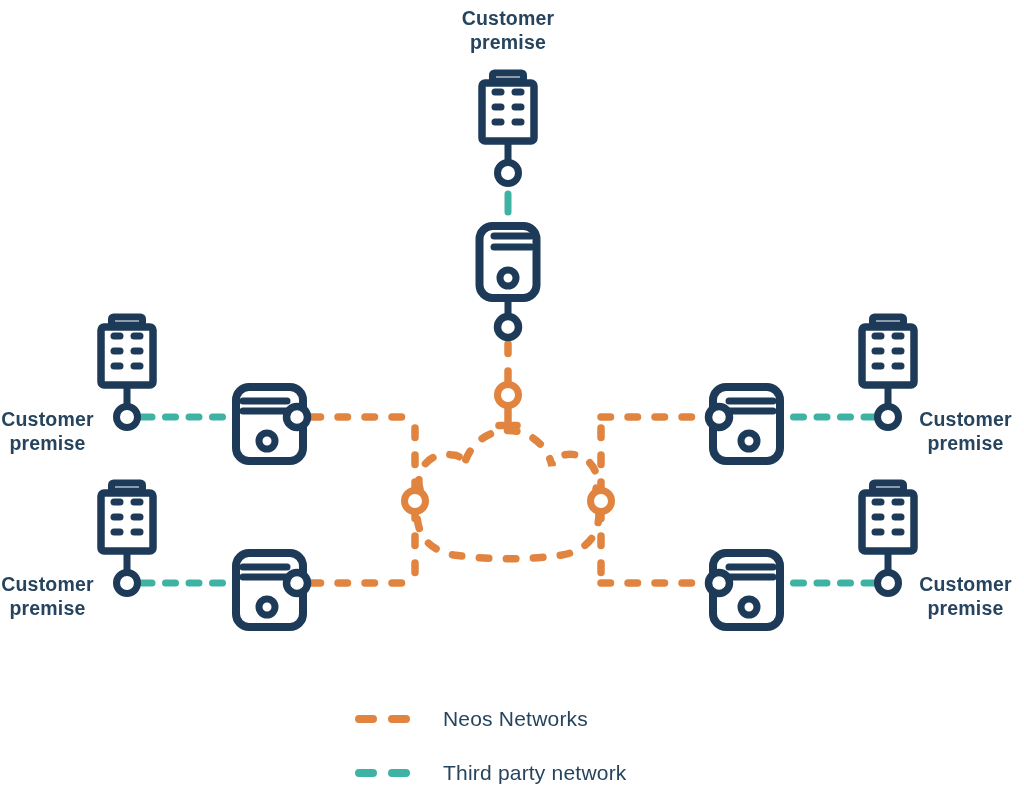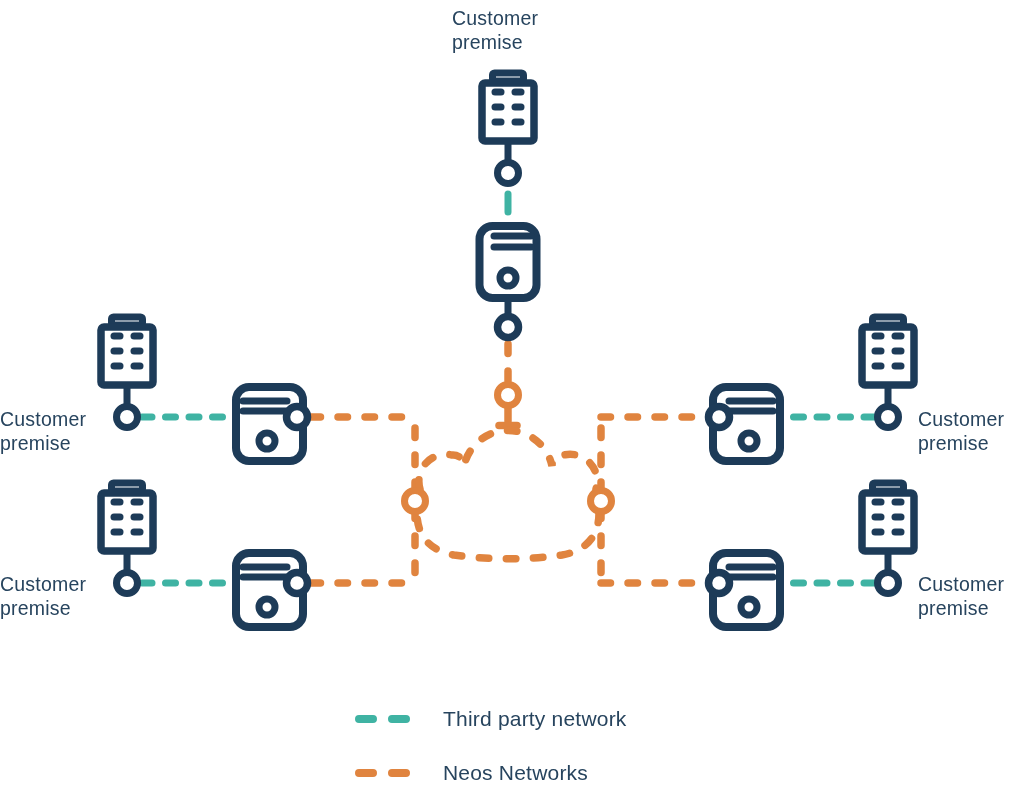--- a/index.html
+++ b/index.html
@@ -16,22 +16,22 @@
 
   
   .t-line { stroke:var(--teal,#3fb3a3);  fill:none; stroke-linecap:round; stroke-width:7; }
   .o-line { stroke:var(--orange,#e0843f); fill:none; stroke-linecap:round; stroke-width:7.5; }
   .dash-o { stroke-dasharray:9.5 17.5; }
   .dash-t { stroke-dasharray:10 13.5; }
   .node   { stroke:var(--orange,#e0843f); fill:#ffffff; stroke-width:7; }
 
   
   .cp-label {
-    position:absolute; color:var(--text,#27445e);
-    font-size:19.5px; line-height:24px; letter-spacing:0.2px;
+    position:absolute; text-align:center; color:var(--text,#27445e);
+    font-size:19.5px; line-height:24px; letter-spacing:0.2px;font-weight:bold;
   }
   .pos-top { left:452px; top:6px;   width:112px; }
   .pos-ul  { left:0px;   top:407px; width:95px;  }
   .pos-ll  { left:0px;   top:572px; width:95px;  }
   .pos-ur  { left:918px; top:407px; width:95px;  }
   .pos-lr  { left:918px; top:572px; width:95px;  }
 
   
   .legend { position:absolute; left:355px; top:700px; display:flex; flex-direction:column; gap:16px; }
   .legend-row { display:flex; align-items:center; height:38px; }
@@ -118,25 +118,25 @@
 
   <div class="cp-label pos-top">Customer premise</div>
   <div class="cp-label pos-ul">Customer premise</div>
   <div class="cp-label pos-ll">Customer premise</div>
   <div class="cp-label pos-ur">Customer premise</div>
   <div class="cp-label pos-lr">Customer premise</div>
 
   <div class="legend">
     <div class="legend-row">
       <svg class="legend-swatch" width="58" height="12">
+        <line x1="4" y1="6" x2="54" y2="6" stroke-width="8" stroke-linecap="round" stroke-dasharray="14 19" stroke="#e0843f"></line>
+      </svg>
+      <span class="legend-label">Neos Networks</span>
+    </div>
+    <div class="legend-row">
+      <svg class="legend-swatch" width="58" height="12">
         <line x1="4" y1="6" x2="54" y2="6" stroke-width="8" stroke-linecap="round" stroke-dasharray="14 19" stroke="#3fb3a3"></line>
       </svg>
       <span class="legend-label">Third party network</span>
-    </div>
-    <div class="legend-row">
-      <svg class="legend-swatch" width="58" height="12">
-        <line x1="4" y1="6" x2="54" y2="6" stroke-width="8" stroke-linecap="round" stroke-dasharray="14 19" stroke="#e0843f"></line>
-      </svg>
-      <span class="legend-label">Neos Networks</span>
     </div>
   </div>
 
 </div>
 
 </body></html>

